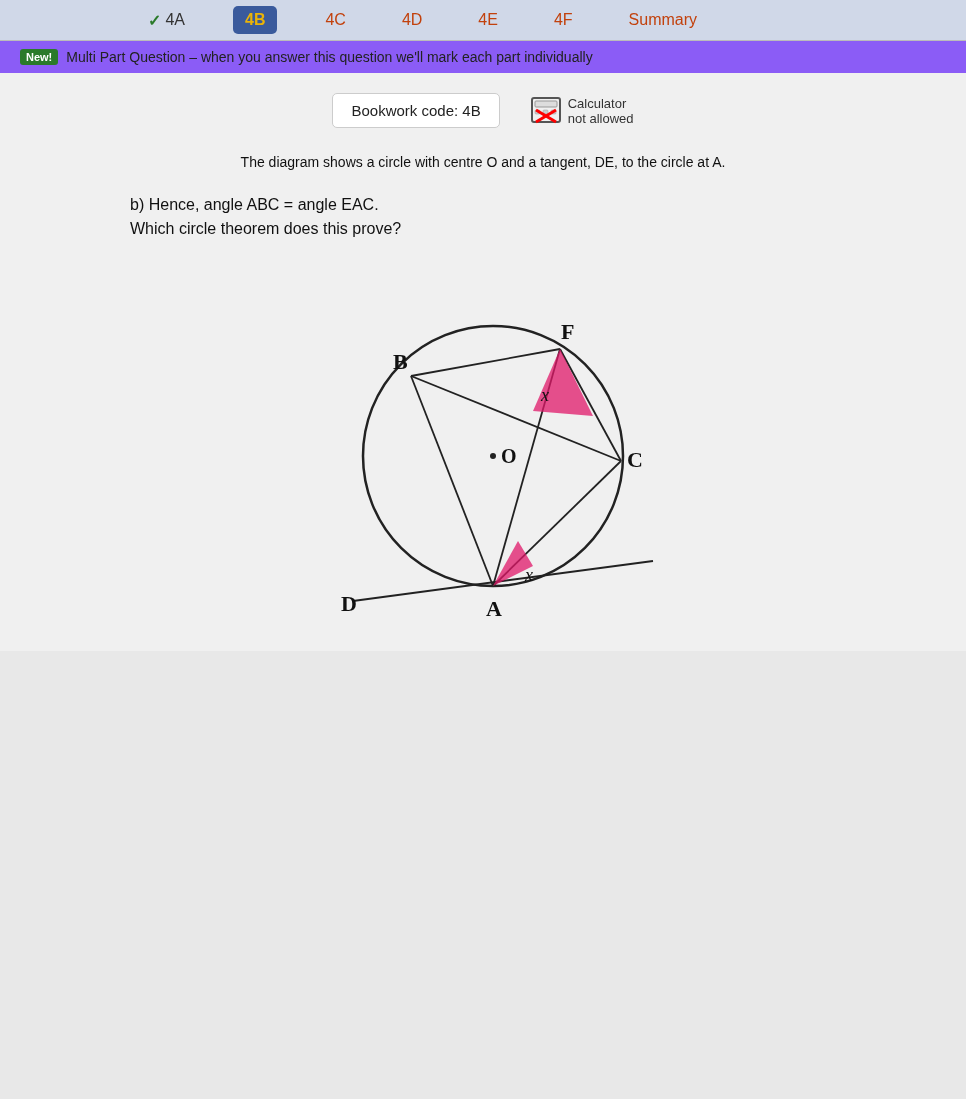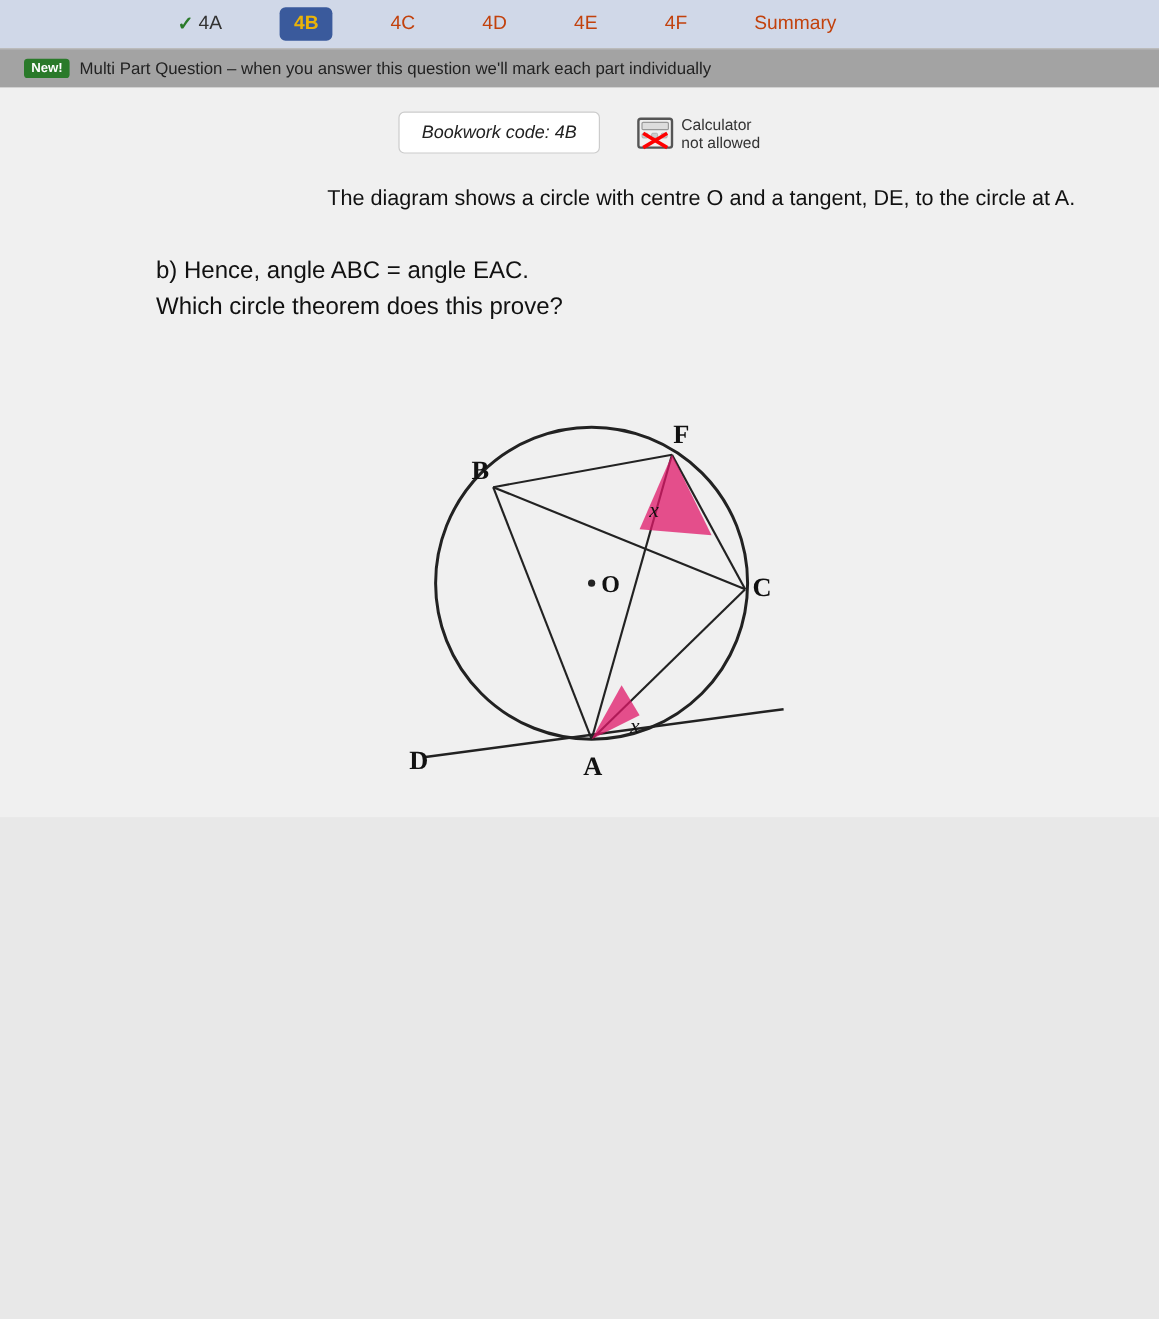--- a/index.html
+++ b/index.html
@@ -35,21 +35,21 @@
       color: #333;
       display: flex;
       align-items: center;
       gap: 4px;
     }
     .checkmark {
       color: #2a7a2a;
       font-weight: bold;
     }
     .notification-bar {
-      background: #a3a3a3;
+      background: #8b5cf6;
       padding: 8px 20px;
       display: flex;
       align-items: center;
       gap: 8px;
       font-size: 14px;
       color: #222;
     }
     .new-badge {
       background: #2a7a2a;
       color: white;
@@ -70,55 +70,53 @@
       margin-bottom: 24px;
     }
     .bookwork-box {
       background: white;
       border: 1px solid #ccc;
       border-radius: 5px;
       padding: 8px 18px;
       font-size: 15px;
       color: #222;
       font-weight: 500;
-      font-style: italic;
     }
     .calculator-info {
       display: flex;
-      align-items: center;
       gap: 6px;
       font-size: 13px;
       color: #333;
     }
     .calc-icon {
       position: relative;
       width: 32px;
       height: 28px;
     }
     .calc-icon svg {
       width: 32px;
       height: 28px;
     }
     .question-text {
-      text-align: right;
-      font-size: 18px;
+      text-align: center;
+      font-size: 14px;
       color: #111;
       line-height: 1.5;
-      margin-bottom: 32px;
+      margin-bottom: 20px;
       padding: 0 40px;
     }
     .part-a {
       font-size: 20px;
       color: #111;
       line-height: 1.5;
       margin-bottom: 24px;
       padding: 0 20px;
     }
     .part-b {
-      font-size: 20px;
+      font-size: 16px;
       color: #111;
       line-height: 1.5;
       margin-bottom: 30px;
       padding: 0 100px;
     }
     .diagram-container {
       display: flex;
       justify-content: center;
       align-items: center;
       margin-top: 10px;

